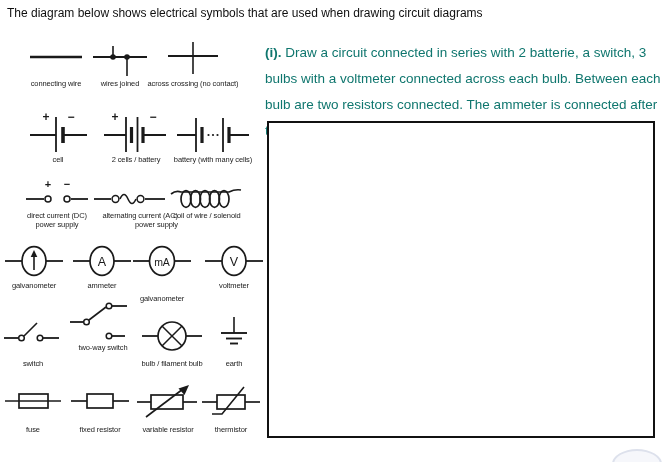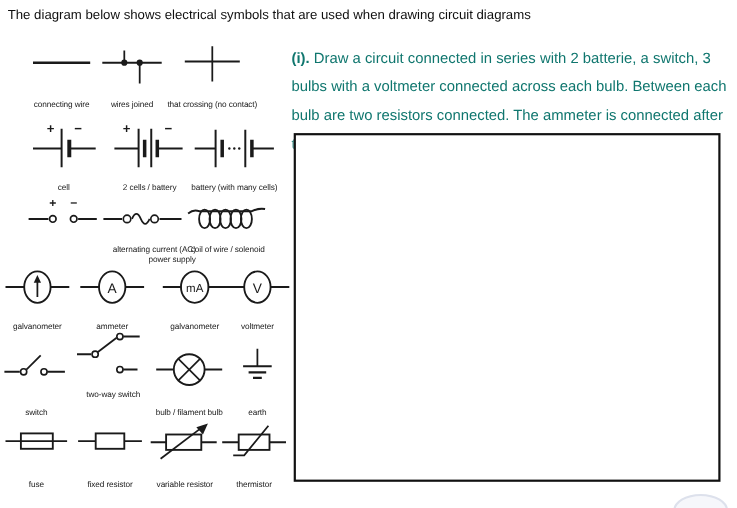--- a/index.html
+++ b/index.html
@@ -19,21 +19,21 @@
   .answer-box{
     position:absolute;left:267px;top:121px;width:384px;height:313px;
     border:2px solid #111111;background:#ffffff;
   }
   .cell{
     position:absolute;display:flex;flex-direction:column;align-items:center;
   }
   .cell svg{display:block;flex:0 0 auto;}
   .lbl{
     font-size:7.5px;letter-spacing:-0.1px;line-height:9px;color:#1b1b1b;
-    text-align:center;white-space:nowrap;margin-top:12px;
+    text-align:center;white-space:nowrap;margin-top:1px;
   }
   .lbl.wrap{white-space:normal;}
   .lbl.w80{max-width:80px;}
   .lbl.w96{max-width:96px;text-align:right;}
   svg .st{stroke:#1a1a1a;fill:none;}
   svg text{fill:#1a1a1a;font-family:"Liberation Sans",sans-serif;}
   .watermark{
     position:absolute;left:612px;top:449px;width:46px;height:26px;
     border:2px solid #dde1ec;border-radius:50%;background:#f6f7fb;
   }
@@ -65,21 +65,21 @@
     <circle cx="47" cy="17" r="2.8" fill="#1a1a1a"></circle>
   </svg>
   <div class="lbl">wires joined</div>
 </div>
 
 <div class="cell" style="left:153px;top:40px;width:80px;">
   <svg width="80" height="38">
     <line class="st" x1="15" y1="16" x2="65" y2="16" stroke-width="1.8"></line>
     <line class="st" x1="40" y1="2" x2="40" y2="34" stroke-width="1.6"></line>
   </svg>
-  <div class="lbl">that crossing (no contact)</div>
+  <div class="lbl">across crossing (no contact)</div>
 </div>
 
 <div class="cell" style="left:18px;top:108px;width:80px;">
   <svg width="80" height="46">
     <text x="28" y="13" font-size="12" font-weight="bold" text-anchor="middle">+</text>
     <text x="53" y="13" font-size="12" font-weight="bold" text-anchor="middle">−</text>
     <line class="st" x1="12" y1="27" x2="38" y2="27" stroke-width="2"></line>
     <line class="st" x1="38" y1="9" x2="38" y2="44" stroke-width="1.8"></line>
     <line class="st" x1="45" y1="19" x2="45" y2="35" stroke-width="3.6"></line>
     <line class="st" x1="45" y1="27" x2="69" y2="27" stroke-width="2"></line>
@@ -118,20 +118,21 @@
 
 <div class="cell" style="left:17px;top:176px;width:80px;">
   <svg width="80" height="34">
     <text x="31" y="12" font-size="11" font-weight="bold" text-anchor="middle">+</text>
     <text x="50" y="12" font-size="11" font-weight="bold" text-anchor="middle">−</text>
     <line class="st" x1="9" y1="23" x2="27" y2="23" stroke-width="1.8"></line>
     <circle class="st" cx="31" cy="23" r="3" stroke-width="1.5"></circle>
     <circle class="st" cx="50" cy="23" r="3" stroke-width="1.5"></circle>
     <line class="st" x1="54" y1="23" x2="71" y2="23" stroke-width="1.8"></line>
   </svg>
+  <div class="lbl wrap w80">direct current (DC) power supply</div>
 </div>
 
 <div class="cell" style="left:88px;top:176px;width:90px;">
   <svg width="90" height="34">
     <line class="st" x1="6" y1="23" x2="23" y2="23" stroke-width="1.8"></line>
     <circle class="st" cx="27.5" cy="23" r="3.4" stroke-width="1.5"></circle>
     <path class="st" d="M32,23 q4,-9 8,0 q4,9 8,0" stroke-width="1.6"></path>
     <circle class="st" cx="52.5" cy="23" r="3.4" stroke-width="1.5"></circle>
     <line class="st" x1="57" y1="23" x2="77" y2="23" stroke-width="1.8"></line>
   </svg>
@@ -164,21 +165,21 @@
 <div class="cell" style="left:68px;top:244px;width:68px;">
   <svg width="68" height="36">
     <line class="st" x1="5" y1="17" x2="22" y2="17" stroke-width="1.8"></line>
     <line class="st" x1="46" y1="17" x2="63" y2="17" stroke-width="1.8"></line>
     <ellipse class="st" cx="34" cy="17" rx="12" ry="14.3" stroke-width="1.7"></ellipse>
     <text x="34" y="22" font-size="12.5" text-anchor="middle">A</text>
   </svg>
   <div class="lbl">ammeter</div>
 </div>
 
-<div class="cell" style="left:143px;top:244px;width:68px;">
+<div class="cell" style="left:128px;top:244px;width:68px;gap:13px;">
   <svg width="68" height="36">
     <line class="st" x1="5" y1="17" x2="22" y2="17" stroke-width="1.8"></line>
     <line class="st" x1="46" y1="17" x2="63" y2="17" stroke-width="1.8"></line>
     <ellipse class="st" cx="34" cy="17" rx="12.5" ry="14.3" stroke-width="1.7"></ellipse>
     <text x="34" y="21.5" font-size="10.5" text-anchor="middle">mA</text>
   </svg>
   <div class="lbl">galvanometer</div>
 </div>
 
 <div class="cell" style="left:200px;top:244px;width:68px;">

